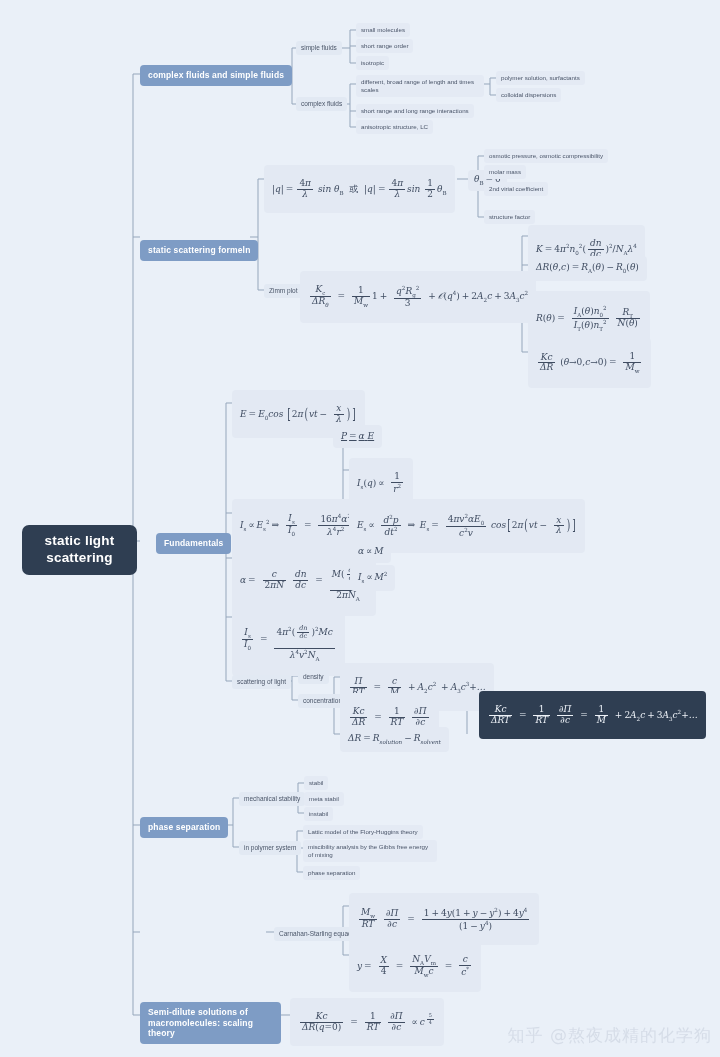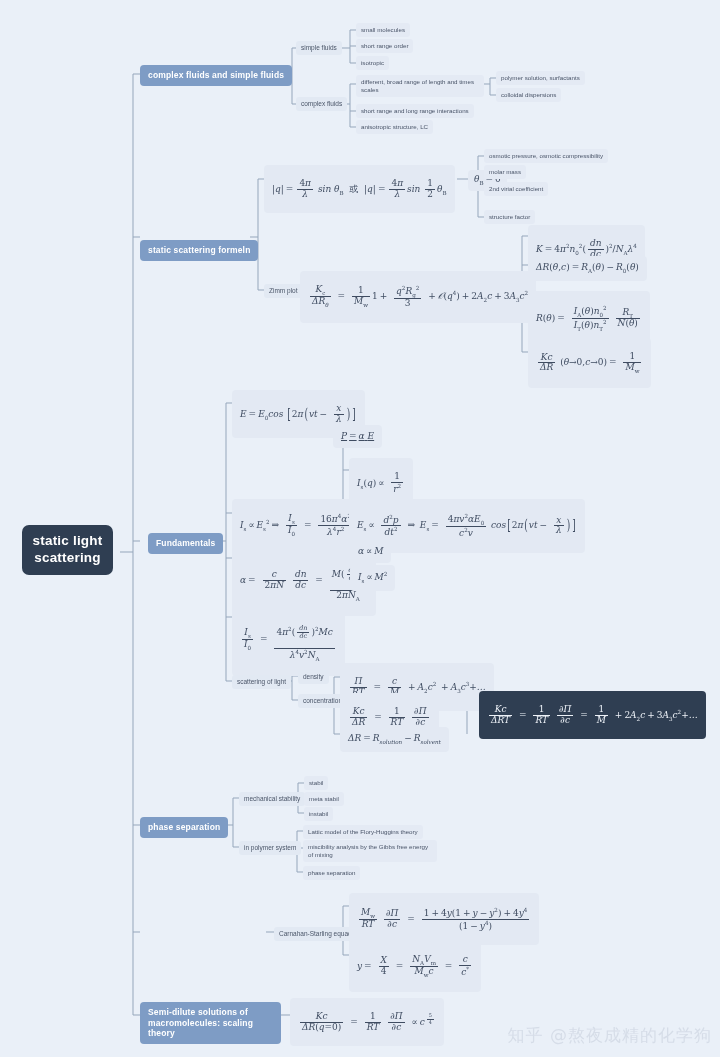--- a/index.html
+++ b/index.html
@@ -227,21 +227,21 @@
       <path d="M266 932 H274"></path>
       <path d="M336 932 H343"></path>
       <path d="M343 906 V955"></path>
       <path d="M343 906 H349"></path>
       <path d="M343 955 H349"></path>
 
       <path d="M281 1015 H290"></path>
     </g>
   </svg>
 
-  <div class="node root" style="left:22px; top:525px; width:91px;">static light scattering</div>
+  <div class="node root" style="left:22px; top:525px; width:115px;">static light scattering</div>
 
   <div class="node branch" style="left:140px; top:65px;">complex fluids and simple fluids</div>
 
   <div class="node sub" style="left:296px; top:41px;">simple fluids</div>
 
   <div class="node leaf" style="left:356px; top:23px;">small molecules</div>
   <div class="node leaf" style="left:356px; top:39px;">short range order</div>
   <div class="node leaf" style="left:356px; top:56px;">isotropic</div>
 
   <div class="node sub" style="left:296px; top:97px;">complex fluids</div>
@@ -294,21 +294,21 @@
     <span class="frac"><span class="num"><span class="mi">I</span><sub>A</sub>(<span class="mi">θ</span>)<span class="mi">n</span><sub>0</sub><sup>2</sup></span><span class="den"><span class="mi">I</span><sub>T</sub>(<span class="mi">θ</span>)<span class="mi">n</span><sub>T</sub><sup>2</sup></span></span>
     <span class="frac"><span class="num"><span class="mi">R</span><sub>T</sub></span><span class="den"><span class="mi">N</span>(<span class="mi">θ</span>)</span></span>
   </div>
 
   <div class="node formula" style="left:528px; top:338px;">
     <span class="frac"><span class="num"><span class="mi">Kc</span></span><span class="den"><span class="mi">ΔR</span></span></span>
     (<span class="mi">θ</span>→0,<span class="mi">c</span>→0)<span class="op">=</span>
     <span class="frac"><span class="num">1</span><span class="den"><span class="mi">M</span><sub>w</sub></span></span>
   </div>
 
-  <div class="node branch" style="left:148px; top:533px;text-align:right;">Fundamentals</div>
+  <div class="node branch" style="left:156px; top:533px;text-align:right;">Fundamentals</div>
 
   <div class="node formula" style="left:232px; top:390px;">
     <span class="mi">E</span><span class="op">=</span><span class="mi">E</span><sub>0</sub><span class="mi">cos</span>
     <span class="paren">[</span>2<span class="mi">π</span><span class="paren">(</span><span class="mi">vt</span><span class="op">−</span>
     <span class="frac"><span class="num"><span class="mi">x</span></span><span class="den"><span class="mi">λ</span></span></span><span class="paren">)</span><span class="paren">]</span>
   </div>
 
   <div class="node formula" style="left:232px; top:499px;">
     <span class="mi">I</span><sub>s</sub><span class="op">∝</span><span class="mi">E</span><sub>s</sub><sup>2</sup><span class="op">⇒</span>
     <span class="frac"><span class="num"><span class="mi">I</span><sub>s</sub></span><span class="den"><span class="mi">I</span><sub>0</sub></span></span>

